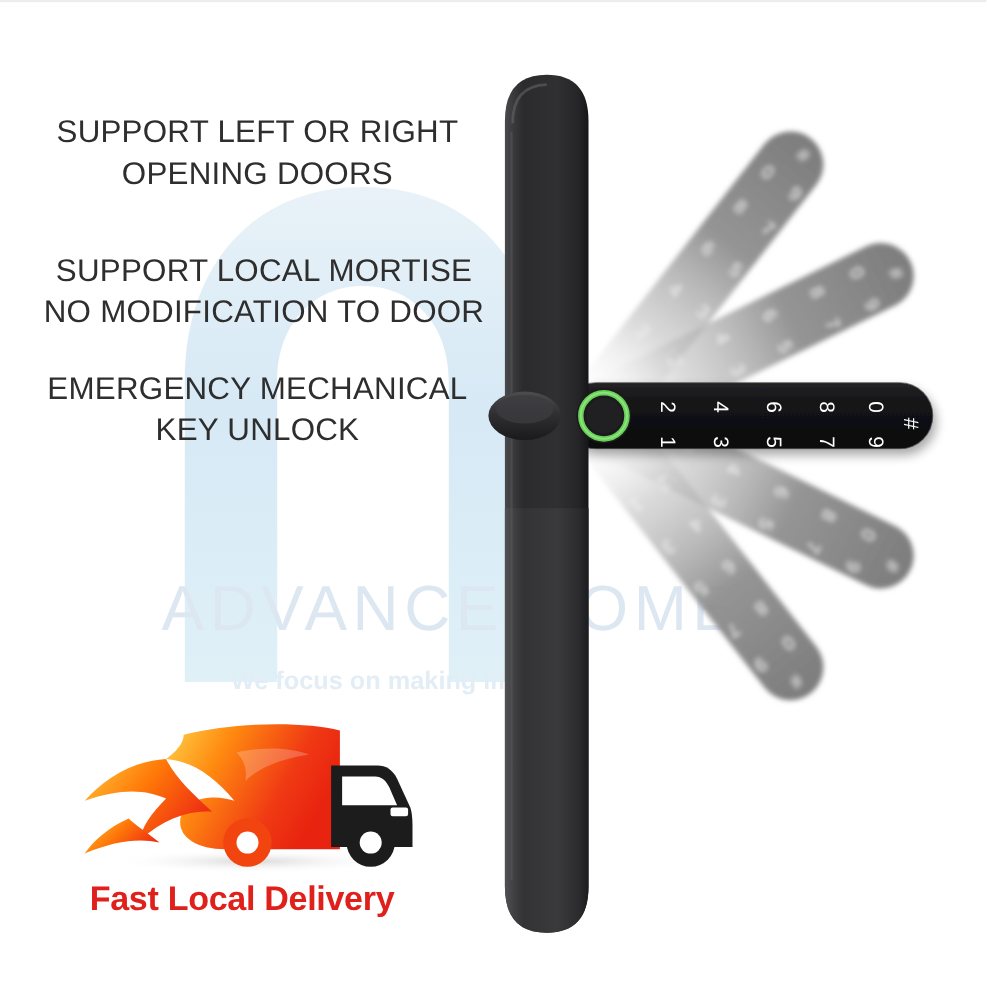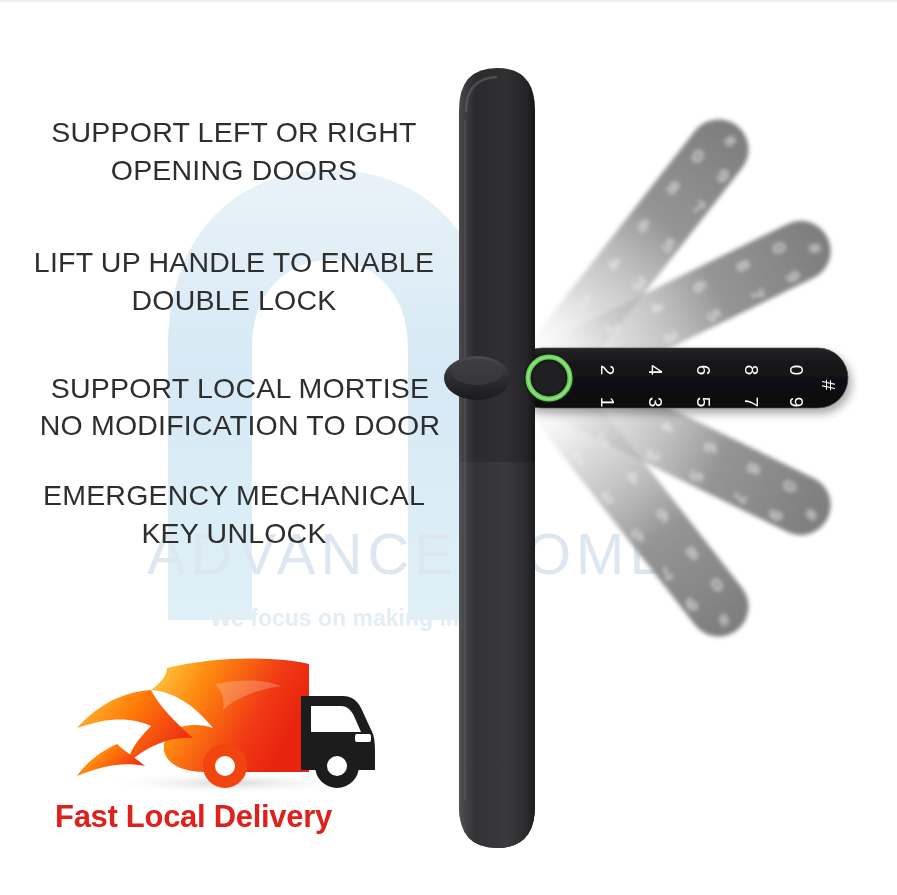--- a/index.html
+++ b/index.html
@@ -70,21 +70,21 @@
     width: 468px;
   }
   .feature {
     text-align: center;
     color: #2e2e2e;
     font-size: 28.5px;
     line-height: 1.33;
     letter-spacing: 0.2px;
     white-space: pre-line;
   }
-  .feature.f1 { margin-top: 16px; text-align: center; }
+  .feature.f1 { margin-top: 4px; text-align: center; }
   .feature.f2 { margin-top: 54px; }
   .feature.f3 { margin-top: 50px; padding-left: 12px; }
   .feature.f4 { margin-top: 32px; }
 
   
   .lock-assembly {
     position: absolute;
     left: 0; top: 0;
     width: 897px; height: 895px;
     pointer-events: none;
@@ -100,21 +100,21 @@
     width: 330px;
     height: 200px;
   }
   .delivery-badge svg {
     display: block;
     width: 330px;
     height: 155px;
   }
   .delivery-text {
     margin-top: -4px;
-    text-align: left;
+    text-align: center;
     font-size: 31px;
     font-weight: 700;
     color: #e0201b;
     letter-spacing: -0.3px;
   }
 </style>
 </head>
 <body>
 
 <div id="stage">
@@ -136,22 +136,20 @@
       <rect x="150" y="255" width="120" height="86" rx="10" fill="#ffffff" opacity="0.95"></rect>
     </svg>
   </div>
 
   <div class="wm-brand">ADVANCE HOME</div>
   <div class="wm-tagline">We focus on making life easy</div>
 
   <div class="features">
     <div class="feature f1">SUPPORT LEFT OR RIGHT
 OPENING DOORS</div>
-    <div class="feature f2">LIFT UP HANDLE TO ENABLE
-DOUBLE LOCK</div>
     <div class="feature f3">SUPPORT LOCAL MORTISE
 NO MODIFICATION TO DOOR</div>
     <div class="feature f4">EMERGENCY MECHANICAL
 KEY UNLOCK</div>
   </div>
 
   <div class="lock-assembly">
     <svg viewBox="0 0 897 895" xmlns="http://www.w3.org/2000/svg">
       <defs>
         <linearGradient id="bodyGrad" x1="0" y1="0" x2="1" y2="0">

